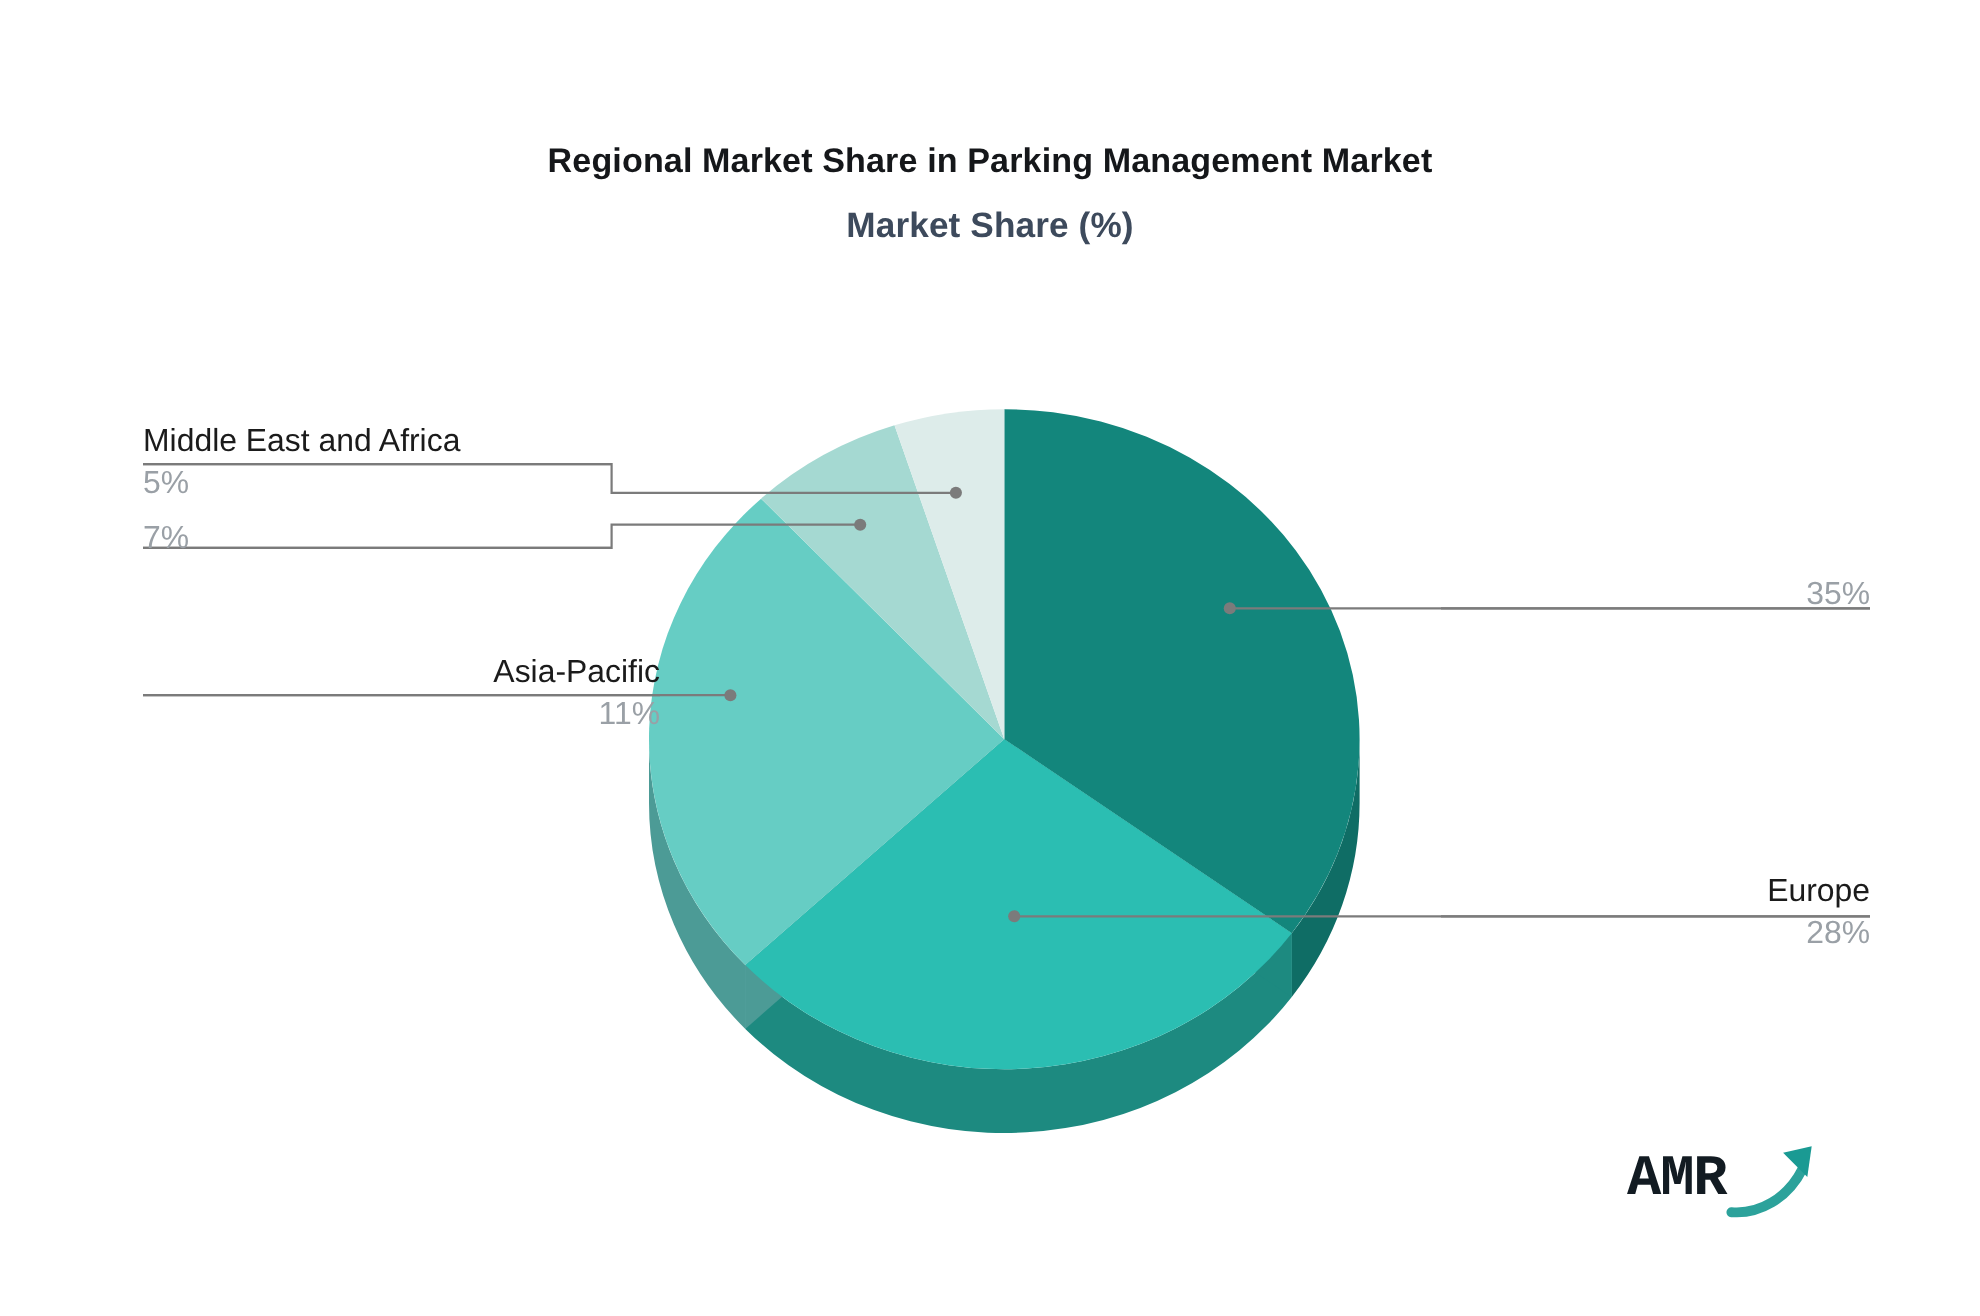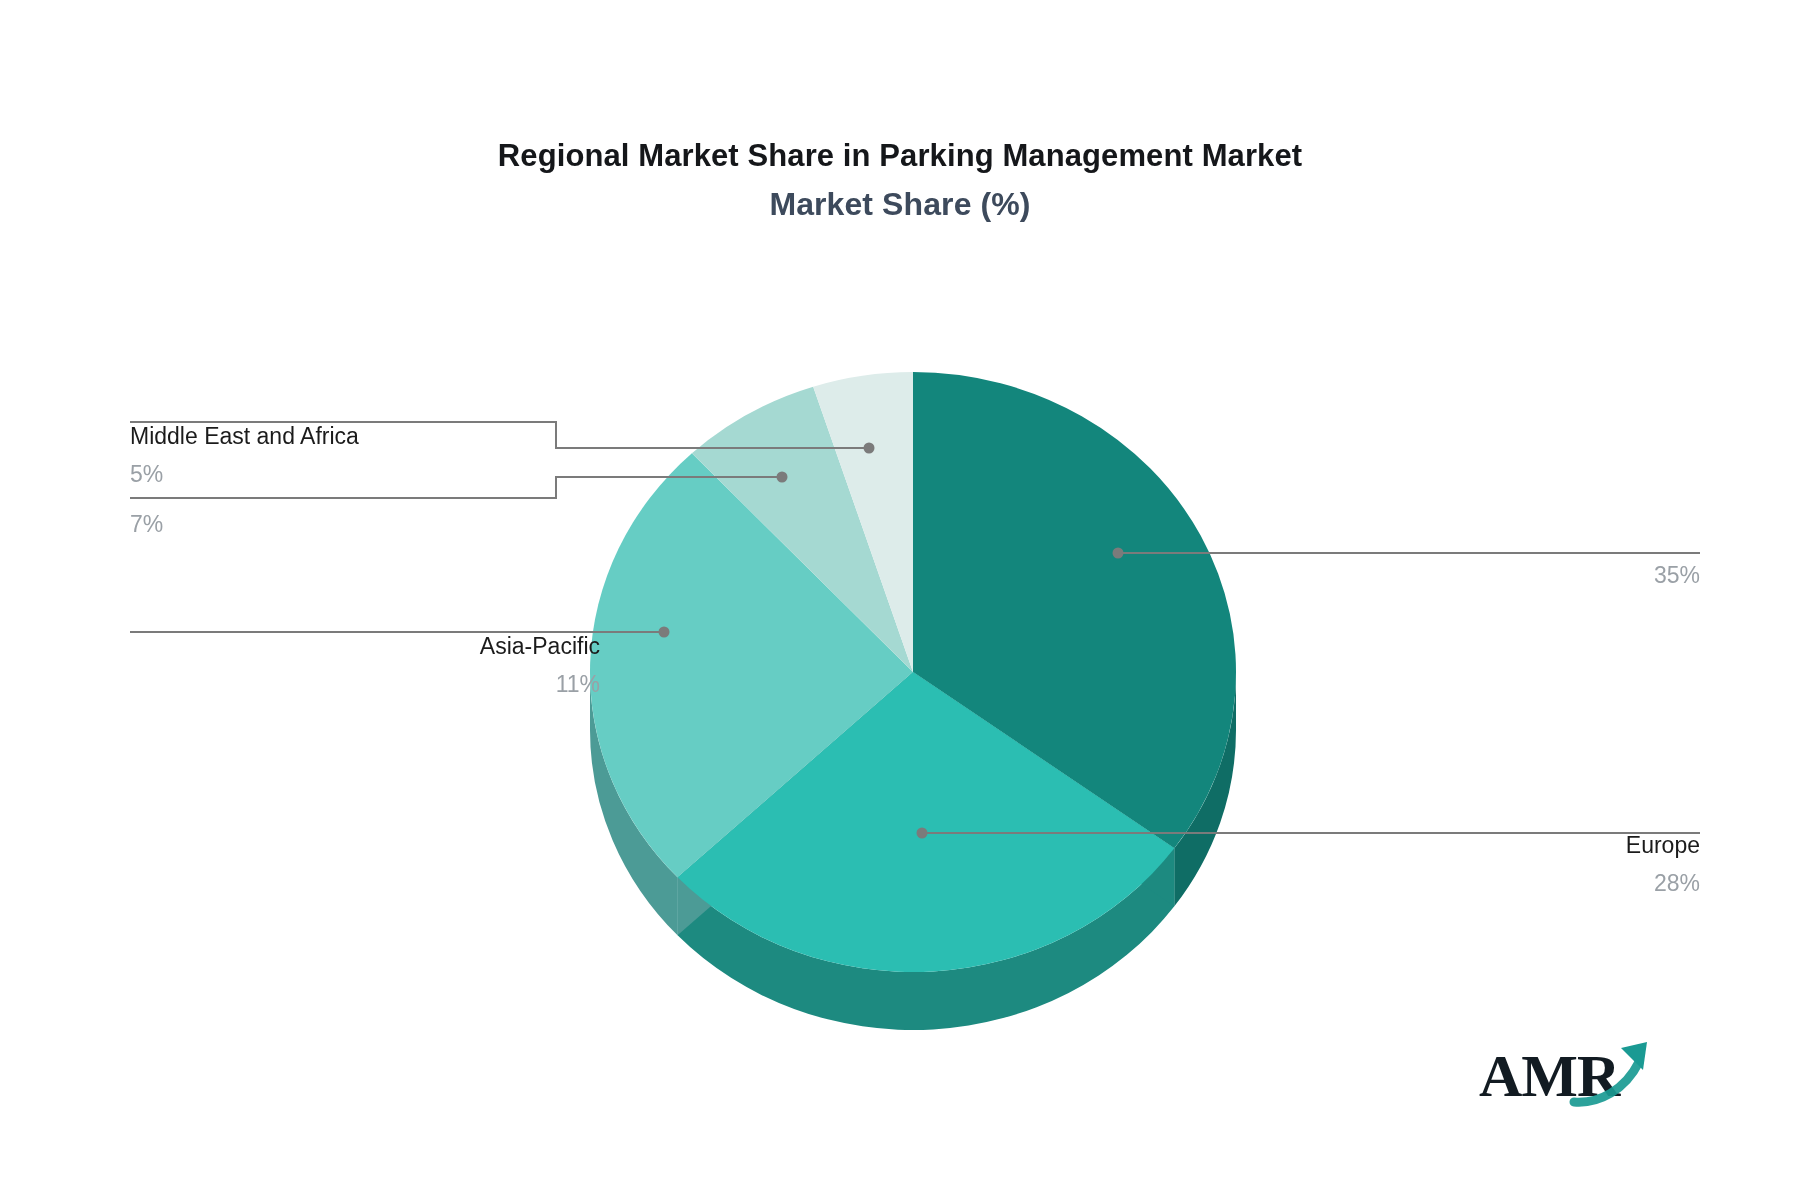--- a/index.html
+++ b/index.html
@@ -20,21 +20,21 @@
     position: absolute;
     left: 0; top: 0;
     width: 1800px;
     height: 1196px;
   }
 
   
   .chart-title {
     position: absolute;
     left: 0;
-    top: 138px;
+    top: 128px;
     width: 1800px;
     text-align: center;
     font-size: 31px;
     font-weight: bold;
     color: #15171a;
     letter-spacing: 0.1px;
   }
   .chart-subtitle {
     position: absolute;
     left: 0;
@@ -52,24 +52,23 @@
     position: absolute;
     left: 0;
     top: 0;
     width: 1800px;
     height: 1196px;
   }
 
   
   .callout {
     position: absolute;
-    font-size: 23px;
+    font-size: 29px;
     color: #1b1b1b;
     white-space: nowrap;
-    margin-top: 35px;
   }
   .callout .lbl {
     display: block;
     line-height: 26px;
     color: #1b1b1b;
   }
   .callout .pct {
     display: block;
     line-height: 26px;
     color: #9aa0a6;
@@ -83,25 +82,25 @@
     position: absolute;
     left: 1479px;
     top: 1032px;
     width: 190px;
     height: 78px;
   }
   #amr-logo .amr-text {
     position: absolute;
     left: 0;
     top: 10px;
-    font-size: 60px;
+    font-size: 52px;
     font-weight: bold;
     color: #121b22;
     letter-spacing: -1px;
-    font-family: Liberation Serif, serif;
+    font-family: Liberation Mono, monospace;
   }
 </style>
 </head>
 <body>
 
 <div id="stage">
 
   <div class="chart-title">Regional Market Share in Parking Management Market</div>
 
   <div class="chart-subtitle">Market Share (%)</div>

